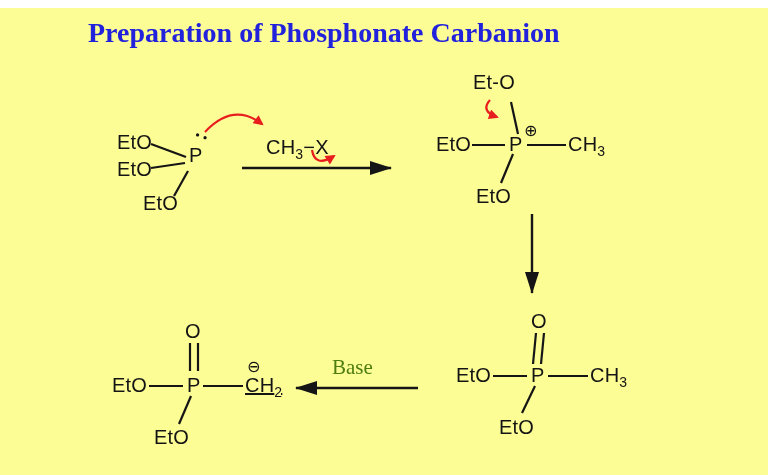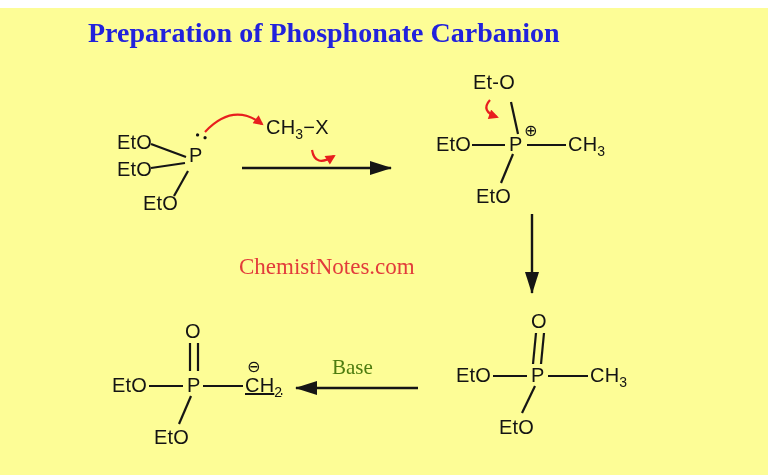--- a/index.html
+++ b/index.html
@@ -41,21 +41,20 @@
   }
   svg.overlay { position:absolute; left:0; top:0; width:768px; height:475px; }
 </style>
 </head>
 <body>
 
 <div class="canvas">
   <div class="topbar"></div>
 
   <div class="title">Preparation of Phosphonate Carbanion</div>
-  <div class="watermark">ChemistNotes.com</div>
 
   <svg class="overlay" viewBox="0 0 768 475">
     <defs>
       <marker id="mb" viewBox="0 0 22 14" refX="21" refY="7" markerUnits="userSpaceOnUse" markerWidth="22" markerHeight="14" orient="auto">
         <path d="M0 0 L22 7 L0 14 Z" fill="#151515"></path>
       </marker>
       <marker id="mr" viewBox="0 0 10 10" refX="8" refY="5" markerUnits="userSpaceOnUse" markerWidth="11" markerHeight="10" orient="auto">
         <path d="M0 0 L10 5 L0 10 Z" fill="#E81E1E"></path>
       </marker>
     </defs>
@@ -92,21 +91,21 @@
     <line x1="203" y1="386" x2="243" y2="386" stroke="#151515" stroke-width="2.2"></line>
     <line x1="191" y1="396" x2="179" y2="424" stroke="#151515" stroke-width="2.2"></line>
   </svg>
 
   <span class="lbl" style="left:117px;top:131px;">EtO</span>
   <span class="lbl" style="left:117px;top:158px;">EtO</span>
   <span class="lbl" style="left:143px;top:192px;">EtO</span>
   <span class="lbl" style="left:189px;top:144px;">P</span>
   <span class="lonepair">••</span>
 
-  <span class="lbl" style="left:266px;top:116px;"><span>CH</span><sub>3</sub><span>−X</span></span>
+  <span class="lbl" style="left:266px;top:136px;"><span>CH</span><sub>3</sub><span>−X</span></span>
 
   <span class="lbl" style="left:473px;top:71px;">Et-O</span>
   <span class="lbl" style="left:436px;top:133px;">EtO</span>
   <span class="lbl" style="left:509px;top:133px;">P</span>
   <span class="charge" style="left:524px;top:123px;">⊕</span>
   <span class="lbl" style="left:568px;top:133px;"><span>CH</span><sub>3</sub></span>
   <span class="lbl" style="left:476px;top:185px;">EtO</span>
 
   <span class="lbl" style="left:531px;top:310px;">O</span>
   <span class="lbl" style="left:456px;top:364px;">EtO</span>

